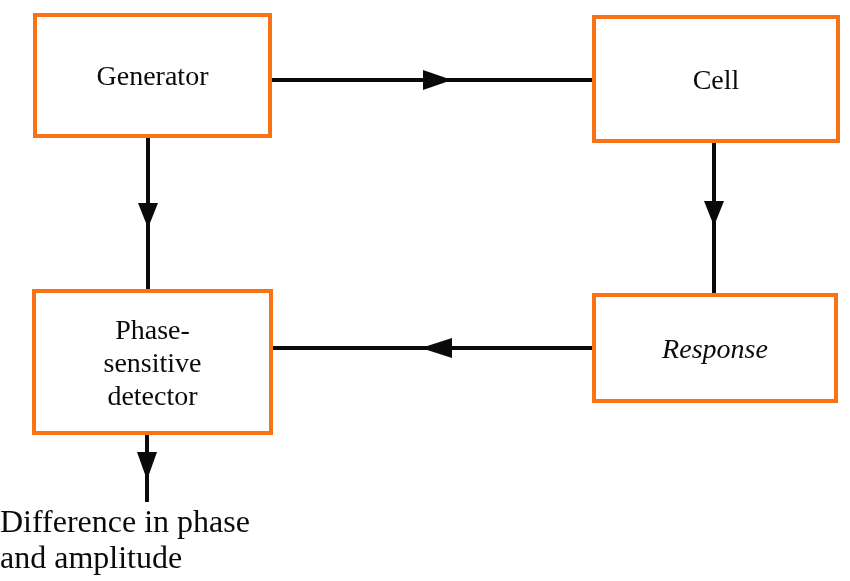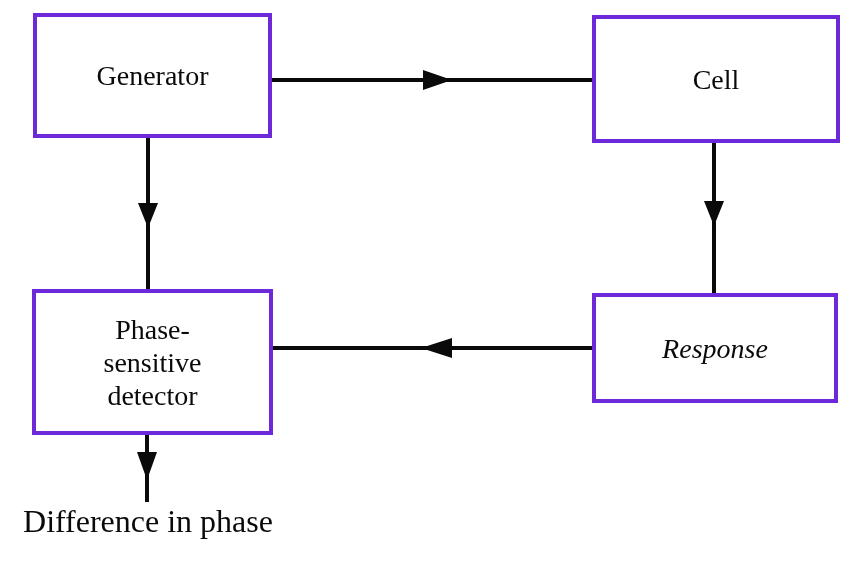--- a/index.html
+++ b/index.html
@@ -12,21 +12,21 @@
     width: 850px;
     height: 581px;
     background: #ffffff;
     font-family: "Liberation Serif", "DejaVu Serif", serif;
     color: #0a0a0a;
     overflow: hidden;
   }
   .node {
     position: absolute;
     box-sizing: border-box;
-    border: 4px solid #6d28d9;
+    border: 4px solid #f97316;
     background: #ffffff;
     display: flex;
     flex-direction: column;
     align-items: center;
     justify-content: center;
     text-align: center;
     font-size: 28px;
     line-height: 33px;
     z-index: 2;
   }
@@ -41,21 +41,21 @@
     height: 581px;
     z-index: 1;
   }
   #wires line    { stroke: #0a0a0a; stroke-width: 4px; }
   #wires polygon { fill: #0a0a0a; }
   #output-label {
     position: absolute;
     left: 0;
     top: 503px;
     width: 296px;
-    text-align: center;
+    text-align: left;
     font-size: 32px;
     line-height: 36px;
     z-index: 2;
   }
 </style>
 </head>
 <body>
 
 <div id="canvas">
 
@@ -100,15 +100,16 @@
   <div class="node" id="node-cell">
     <span>Cell</span>
   </div>
 
   <div class="node" id="node-response">
     <span>Response</span>
   </div>
 
   <div id="output-label">
     <div>Difference in phase</div>
+    <div>and amplitude</div>
   </div>
 
 </div>
 
 </body></html>

